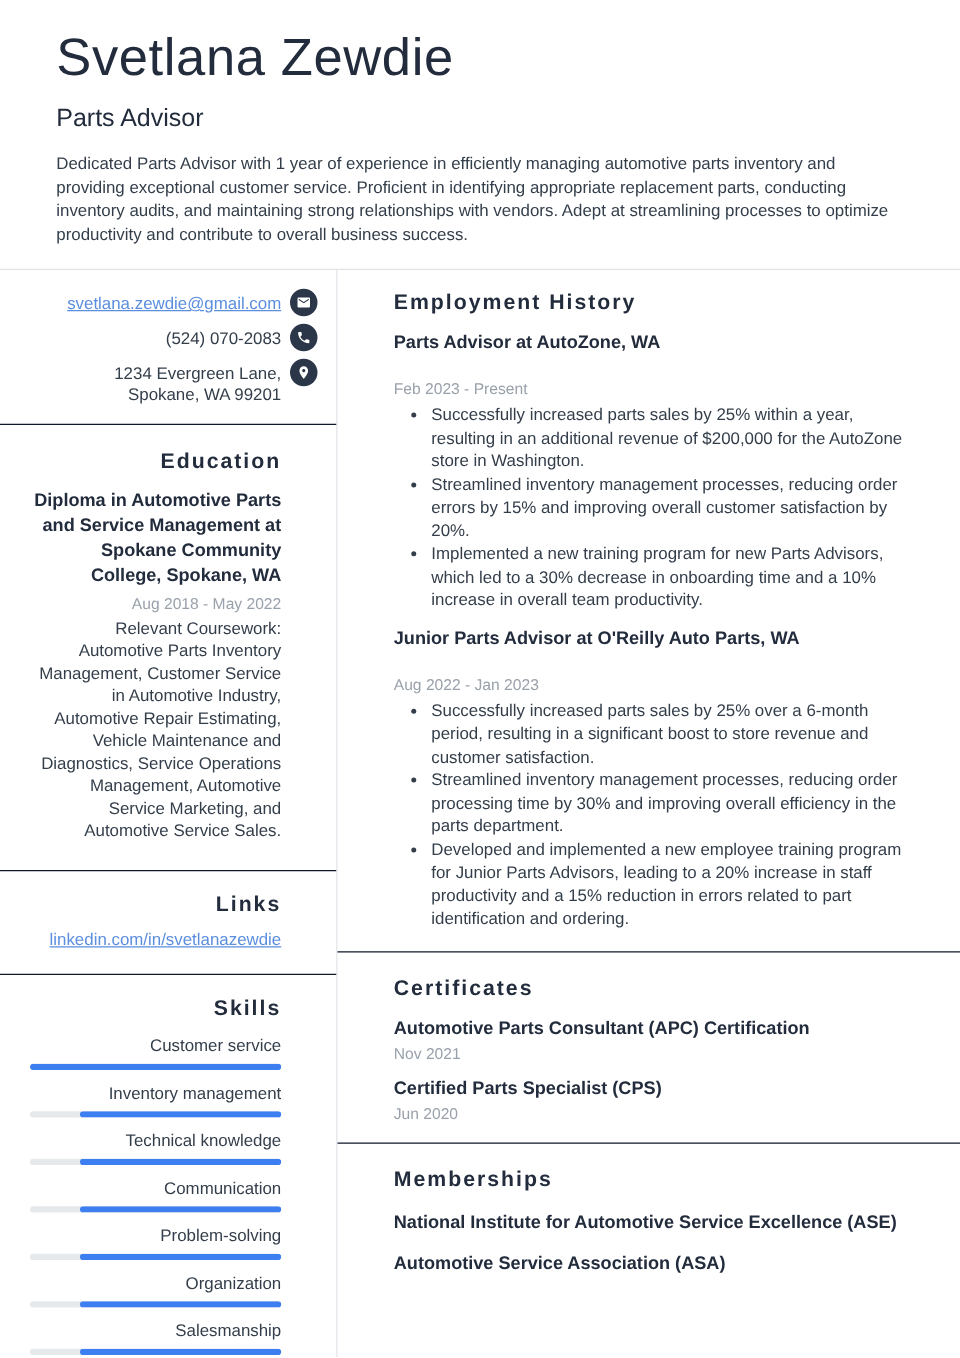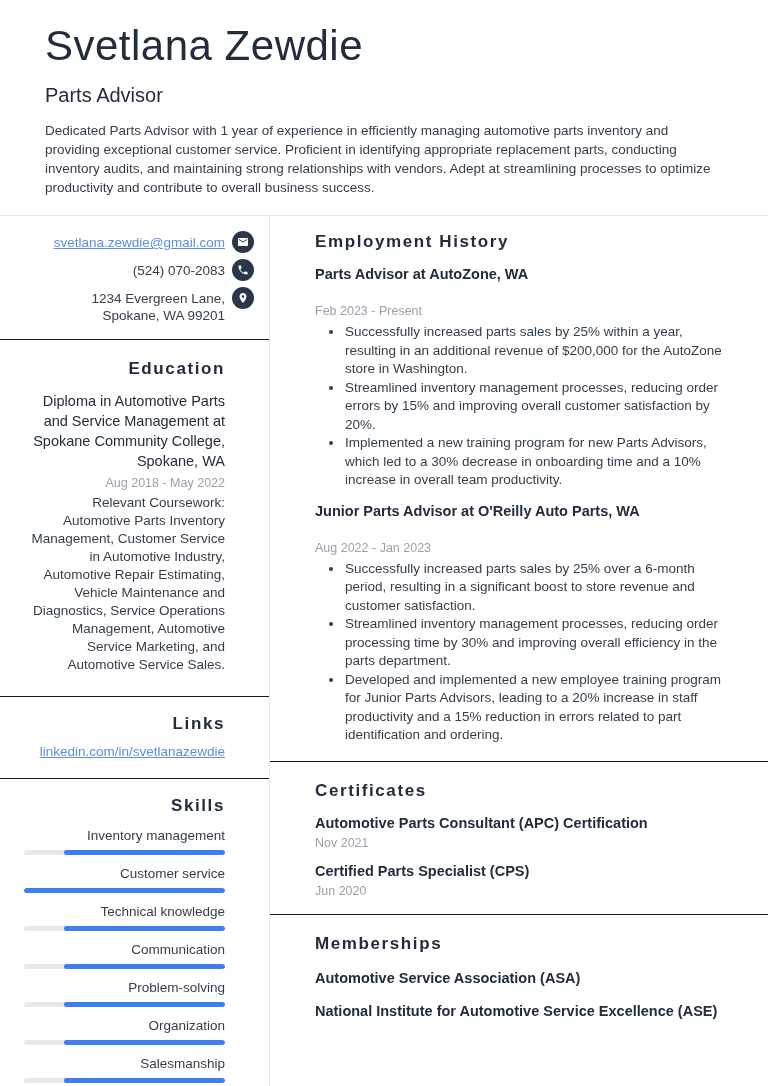--- a/index.html
+++ b/index.html
@@ -29,21 +29,21 @@
   .contact { padding:15px 15px 15px 25px; display:flex; flex-direction:column; gap:6px; }
   .contact-row { display:flex; justify-content:flex-end; align-items:flex-start; gap:7px; font-size:13.5px; line-height:17px; }
   .contact-text { padding-top:3px; color:#333e4a; }
   .contact a { color:#5b8ede; }
   .cicon { width:22px; height:22px; border-radius:50%; background:#2b3648; flex:none;
            display:flex; align-items:center; justify-content:center; }
   .cicon svg { width:12px; height:12px; fill:#ffffff; }
 
   
   .sec-edu { padding:18px 44px 22px 24px; }
-  .edu-degree { font-size:14.5px; font-weight:400; line-height:20px; color:#222c3c; margin-top:11px; }
+  .edu-degree { font-size:14.5px; font-weight:700; line-height:20px; color:#222c3c; margin-top:11px; }
   .entry-date { font-size:12.5px; color:#99a1ab; }
   .edu-date { margin-top:5px; }
   .edu-desc { font-size:13.5px; line-height:18px; margin-top:4px; color:#333e4a; }
 
   .sec-links { padding:16px 44px 18px 24px; }
   .link-item { display:inline-block; margin-top:9px; font-size:13.5px; color:#5b8ede; }
 
   .sec-skills { padding:16px 44px 10px 24px; }
   .skill { margin-top:10px; }
   .skill-name { font-size:13.5px; color:#333e4a; margin-bottom:6px; line-height:17px; }
@@ -116,30 +116,30 @@
     <div class="sec sec-links">
       <h2 class="heading">Links</h2>
       <a href="#" class="link-item">linkedin.com/in/svetlanazewdie</a>
     </div>
 
     <div class="sec sec-skills">
       <h2 class="heading">Skills</h2>
       <div>
 
           <div class="skill">
+            <div class="skill-name">Customer service</div>
+            <div class="skill-track">
+              <div class="skill-fill" style="width: 100%;"></div>
+            </div>
+          </div>
+
+          <div class="skill">
             <div class="skill-name">Inventory management</div>
             <div class="skill-track">
               <div class="skill-fill" style="width: 80%;"></div>
-            </div>
-          </div>
-
-          <div class="skill">
-            <div class="skill-name">Customer service</div>
-            <div class="skill-track">
-              <div class="skill-fill" style="width: 100%;"></div>
             </div>
           </div>
 
           <div class="skill">
             <div class="skill-name">Technical knowledge</div>
             <div class="skill-track">
               <div class="skill-fill" style="width: 80%;"></div>
             </div>
           </div>
 
@@ -216,20 +216,20 @@
             <div class="cert-title">Certified Parts Specialist (CPS)</div>
             <div class="entry-date cert-date">Jun 2020</div>
           </div>
         </div>
     </div>
 
     <div class="sec sec-mem">
       <h2 class="heading">Memberships</h2>
       <div>
 
+          <div class="mem-item">National Institute for Automotive Service Excellence (ASE)</div>
+
           <div class="mem-item">Automotive Service Association (ASA)</div>
-
-          <div class="mem-item">National Institute for Automotive Service Excellence (ASE)</div>
         </div>
     </div>
 
   </div>
 </div>
 
 </body></html>

